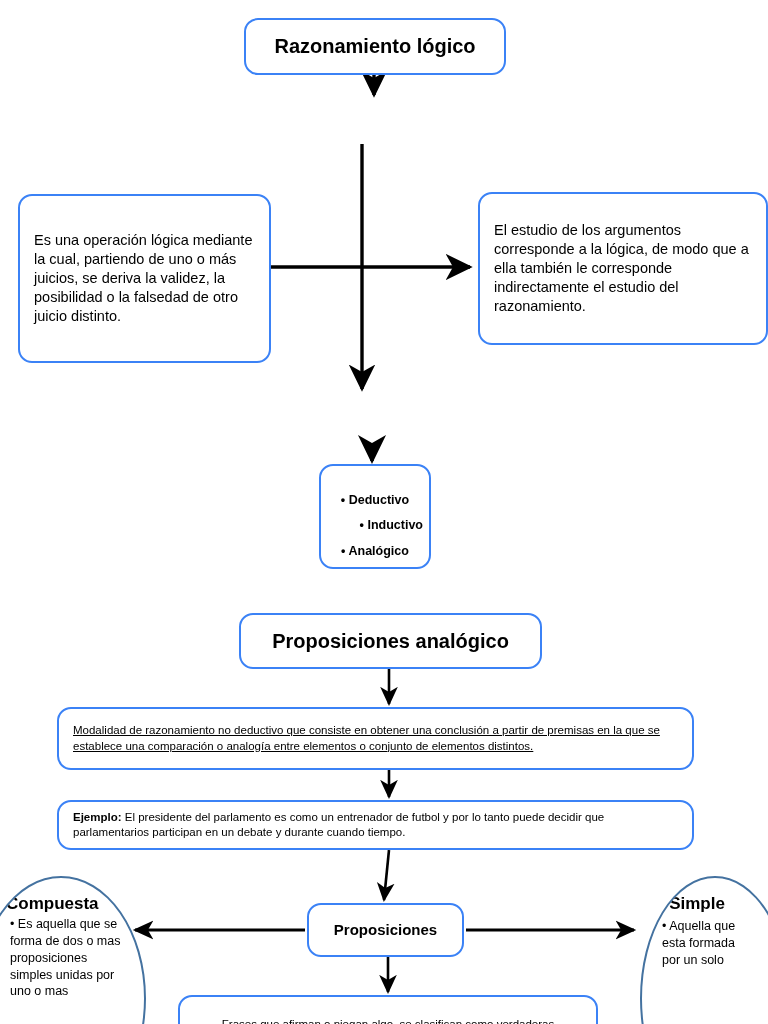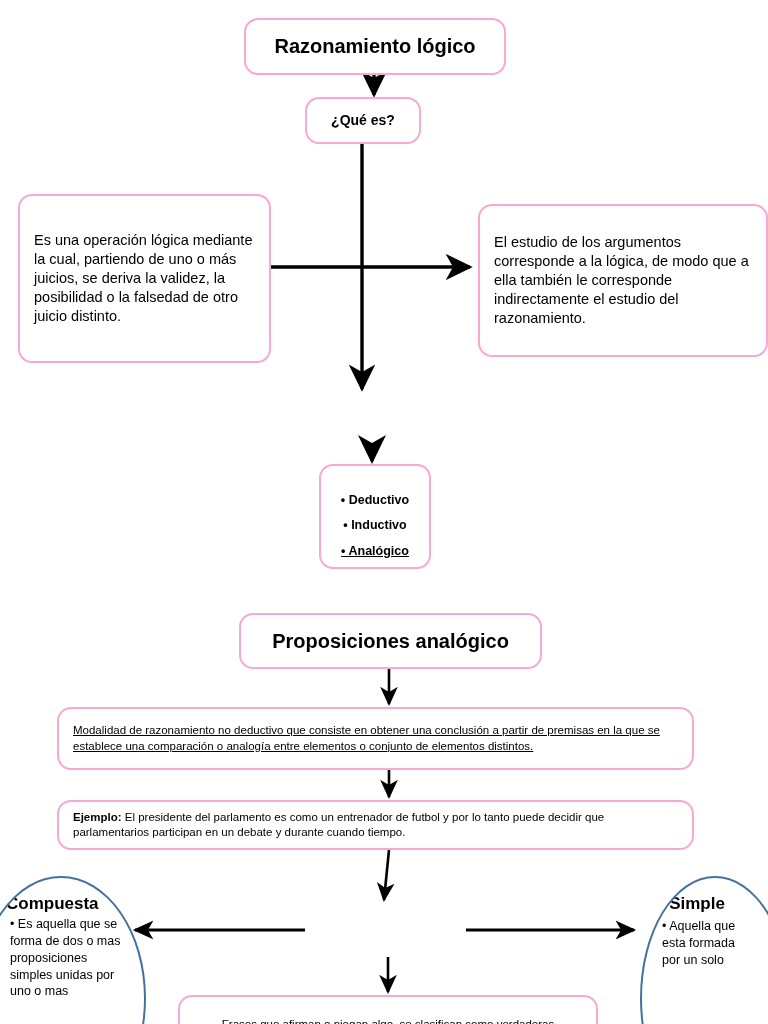--- a/index.html
+++ b/index.html
@@ -8,21 +8,21 @@
     font-family:"Liberation Sans","DejaVu Sans",sans-serif;
     color:#000000;
   }
   #canvas{position:absolute;left:0;top:0;width:768px;height:1024px;}
 
   
   .node{
     position:absolute;
     box-sizing:border-box;
     background:#ffffff;
-    border:2px solid #f9a8d4;
+    border:2px solid #3b82f6;
     border-radius:14px;
     display:flex;
     align-items:center;
     justify-content:center;
     text-align:center;
     line-height:1.32;
     z-index:3;
   }
   .node .txt{display:block;width:100%;padding:0 6px;box-sizing:border-box;}
   .node.left-align{justify-content:flex-start;text-align:left;}
@@ -47,21 +47,21 @@
     text-align:left;
     line-height:1.34;
   }
 
   .b{font-weight:bold;}
 
   
   #n-title{left:244px;top:18px;width:262px;height:57px;font-size:20px;font-weight:bold;}
   #n-quees{left:305px;top:97px;width:116px;height:47px;font-size:14px;font-weight:bold;}
   #n-left{left:18px;top:194px;width:253px;height:169px;font-size:14.5px;}
-  #n-right{left:478px;top:204px;width:290px;height:153px;font-size:14.5px;}
+  #n-right{left:478px;top:192px;width:290px;height:153px;font-size:14.5px;}
   #n-tipos{left:265px;top:392px;width:213px;height:54px;font-size:14.5px;font-weight:bold;}
   #n-lista{left:319px;top:464px;width:112px;height:105px;font-size:12.5px;font-weight:bold;}
   #n-analog{left:239px;top:613px;width:303px;height:56px;font-size:20px;font-weight:bold;}
   #n-modalidad{left:57px;top:707px;width:637px;height:63px;font-size:11.5px;text-decoration:underline;}
   #n-ejemplo{left:57px;top:800px;width:637px;height:50px;font-size:11.5px;}
   #n-propos{left:307px;top:903px;width:157px;height:54px;font-size:15px;font-weight:bold;}
   #n-frases{left:178px;top:995px;width:420px;height:60px;font-size:11.5px;}
 
   #o-comp{left:-24px;top:876px;width:170px;height:245px;}
   #o-comp .ov-title{font-size:17px;margin:16px 0 2px 0;padding-left:28px;text-align:left;}
@@ -105,53 +105,53 @@
 
     <line x1="466" y1="930" x2="634" y2="930" stroke="#000" stroke-width="2.8" marker-end="url(#ahs)"></line>
 
     <line x1="388" y1="957" x2="388" y2="992" stroke="#000" stroke-width="2.6" marker-end="url(#ahs)"></line>
   </svg>
 
   <div class="node" id="n-title">
     <span class="txt">Razonamiento lógico</span>
   </div>
 
-  <div class="node" id="n-quees">
-    <span class="txt">¿Qué es?</span>
-  </div>
 
   <div class="node left-align" id="n-left">
     <span class="txt">Es una operación lógica mediante la cual, partiendo de uno o más juicios, se deriva la validez, la posibilidad o la falsedad de otro juicio distinto.</span>
   </div>
 
   <div class="node left-align" id="n-right">
     <span class="txt">El estudio de los argumentos corresponde a la lógica, de modo que a ella también le corresponde indirectamente el estudio del razonamiento.</span>
   </div>
 
 
   <div class="node" id="n-lista">
     <span class="txt">
       <span style="display:block;margin:18px 0 9px 0;">• Deductivo</span>
-      <span style="display:block;margin:0 0 9px 0;">• Inductivo</span>
-      <span style="display:block;text-decoration:underline;">• Analógico</span>
+      <span style="display:block;margin:0 0 9px 0;text-align:right;">• Inductivo</span>
+      <span style="display:block;">• Analógico</span>
     </span>
   </div>
 
   <div class="node" id="n-analog">
     <span class="txt">Proposiciones analógico</span>
   </div>
 
   <div class="node left-align" id="n-modalidad">
     <span class="txt">Modalidad de razonamiento no deductivo que consiste en obtener una conclusión a partir de premisas en la que se establece una comparación o analogía entre elementos o conjunto de elementos distintos.</span>
   </div>
 
   <div class="node left-align" id="n-ejemplo">
     <span class="txt"><span class="b">Ejemplo:</span><span> El presidente del parlamento es como un entrenador de futbol y por lo tanto puede decidir que parlamentarios participan en un debate y durante cuando tiempo.</span></span>
   </div>
 
+  <div class="node" id="n-propos">
+    <span class="txt">Proposiciones</span>
+  </div>
 
   <div class="node" id="n-frases">
     <span class="txt">Frases que afirman o niegan algo, se clasifican como verdaderas</span>
   </div>
 
   <div class="oval" id="o-comp">
     <div class="ov-title">Compuesta</div>
     <div class="ov-body">• Es aquella que se forma de dos o mas proposiciones simples unidas por uno o mas</div>
   </div>
 

